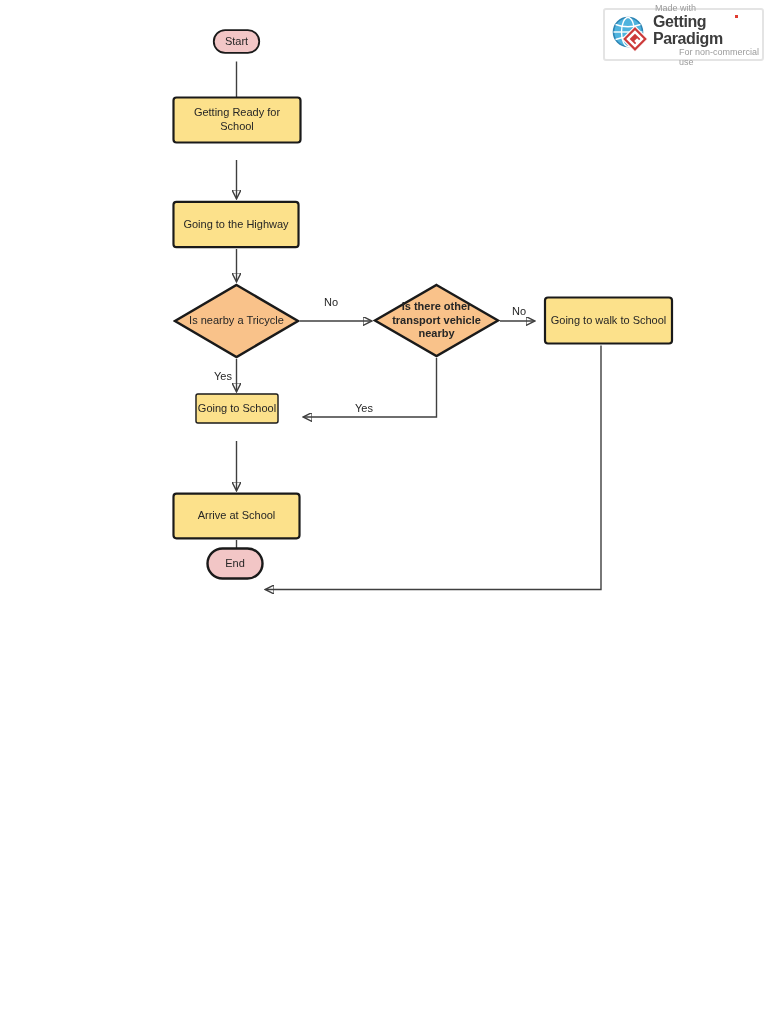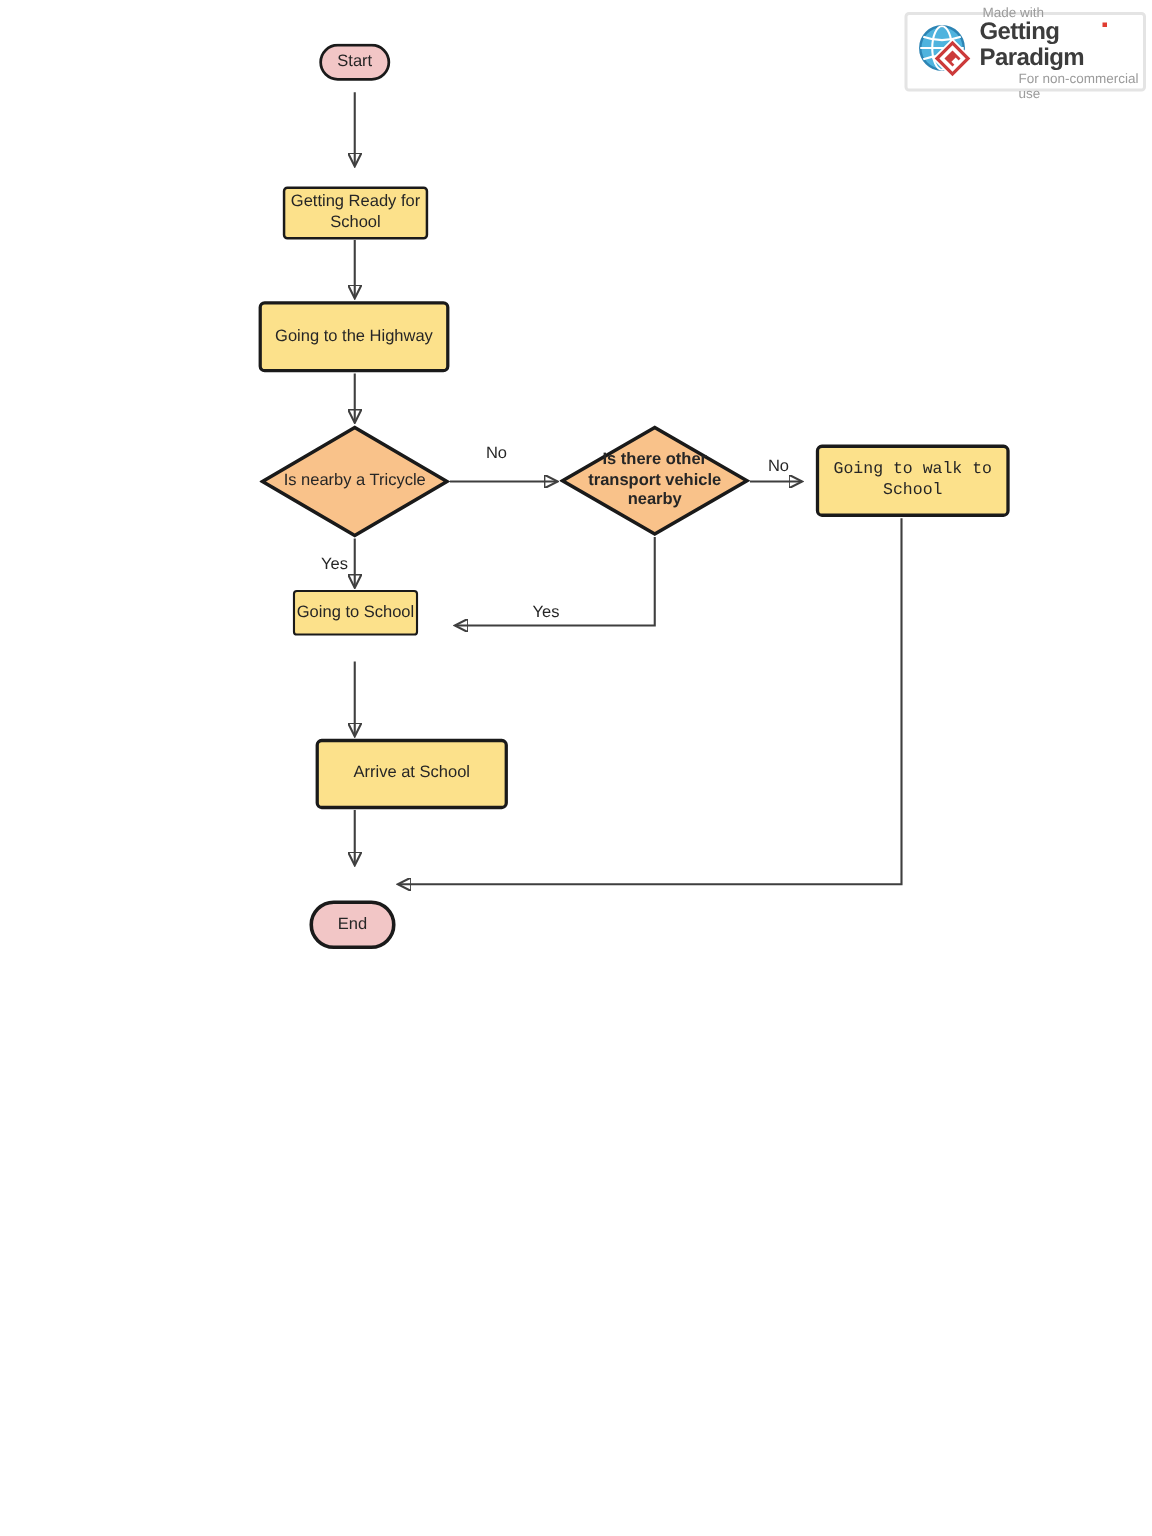--- a/index.html
+++ b/index.html
@@ -91,21 +91,21 @@
     <path d="M601,345.5 L601,589.5 L265.5,589.5" marker-end="url(#arrow)"></path>
   </svg>
 
   <div class="node terminal" style="left:205px; top:29px; width:63px; height:25px;">
     <svg viewBox="0 0 63 33">
         <rect class="shape" x="1.5" y="1.5" width="60" height="30" rx="15" ry="15" fill="#f2c6c6"></rect>
       </svg>
     <span class="label">Start</span>
   </div>
 
-  <div class="node process" style="left:172px; top:124px; width:130px; height:36px;">
+  <div class="node process" style="left:172px; top:96px; width:130px; height:48px;">
     <svg viewBox="0 0 130 48">
         <rect class="shape" x="1.5" y="1.5" width="127" height="45" rx="3" ry="3" fill="#fce18b"></rect>
       </svg>
     <span class="label">Getting Ready for School</span>
   </div>
 
   <div class="node process" style="left:172px; top:200px; width:128px; height:49px;">
     <svg viewBox="0 0 130 49">
         <rect class="shape" x="1.5" y="1.5" width="127" height="46" rx="3" ry="3" fill="#fce18b"></rect>
       </svg>
@@ -119,42 +119,42 @@
     <span class="label">Is nearby a Tricycle</span>
   </div>
 
   <div class="node decision" style="left:373px; top:283px; width:127px; height:75px;font-weight:bold;">
     <svg viewBox="0 0 127 75">
         <polygon class="shape" points="63.5,2 125,37.5 63.5,73 2,37.5" fill="#f9c28a"></polygon>
       </svg>
     <span class="label">Is there other transport vehicle nearby</span>
   </div>
 
-  <div class="node process" style="left:536px; top:296px; width:145px; height:49px;font-family:Liberation Mono, monospace;">
+  <div class="node process" style="left:536px; top:296px; width:145px; height:49px;">
     <svg viewBox="0 0 130 49">
         <rect class="shape" x="1.5" y="1.5" width="127" height="46" rx="3" ry="3" fill="#fce18b"></rect>
       </svg>
     <span class="label">Going to walk to School</span>
   </div>
 
   <div class="node process" style="left:172px; top:393px; width:130px; height:31px;">
     <svg viewBox="0 0 130 48">
         <rect class="shape" x="1.5" y="1.5" width="127" height="45" rx="3" ry="3" fill="#fce18b"></rect>
       </svg>
     <span class="label">Going to School</span>
   </div>
 
-  <div class="node process" style="left:172px; top:492px; width:129px; height:48px;margin-left:38px;">
+  <div class="node process" style="left:172px; top:492px; width:129px; height:48px;">
     <svg viewBox="0 0 130 48">
         <rect class="shape" x="1.5" y="1.5" width="127" height="45" rx="3" ry="3" fill="#fce18b"></rect>
       </svg>
     <span class="label">Arrive at School</span>
   </div>
 
-  <div class="node terminal" style="left:206px; top:600px; width:58px; height:33px;">
+  <div class="node terminal" style="left:206px; top:547px; width:58px; height:33px;">
     <svg viewBox="0 0 58 33">
         <rect class="shape" x="1.5" y="1.5" width="55" height="30" rx="15" ry="15" fill="#f2c6c6"></rect>
       </svg>
     <span class="label">End</span>
   </div>
 
   <span class="edge-label" style="left:331px; top:302px;">No</span>
   <span class="edge-label" style="left:519px; top:311px;">No</span>
   <span class="edge-label" style="left:223px; top:376px;">Yes</span>
   <span class="edge-label" style="left:364px; top:408px;">Yes</span>

